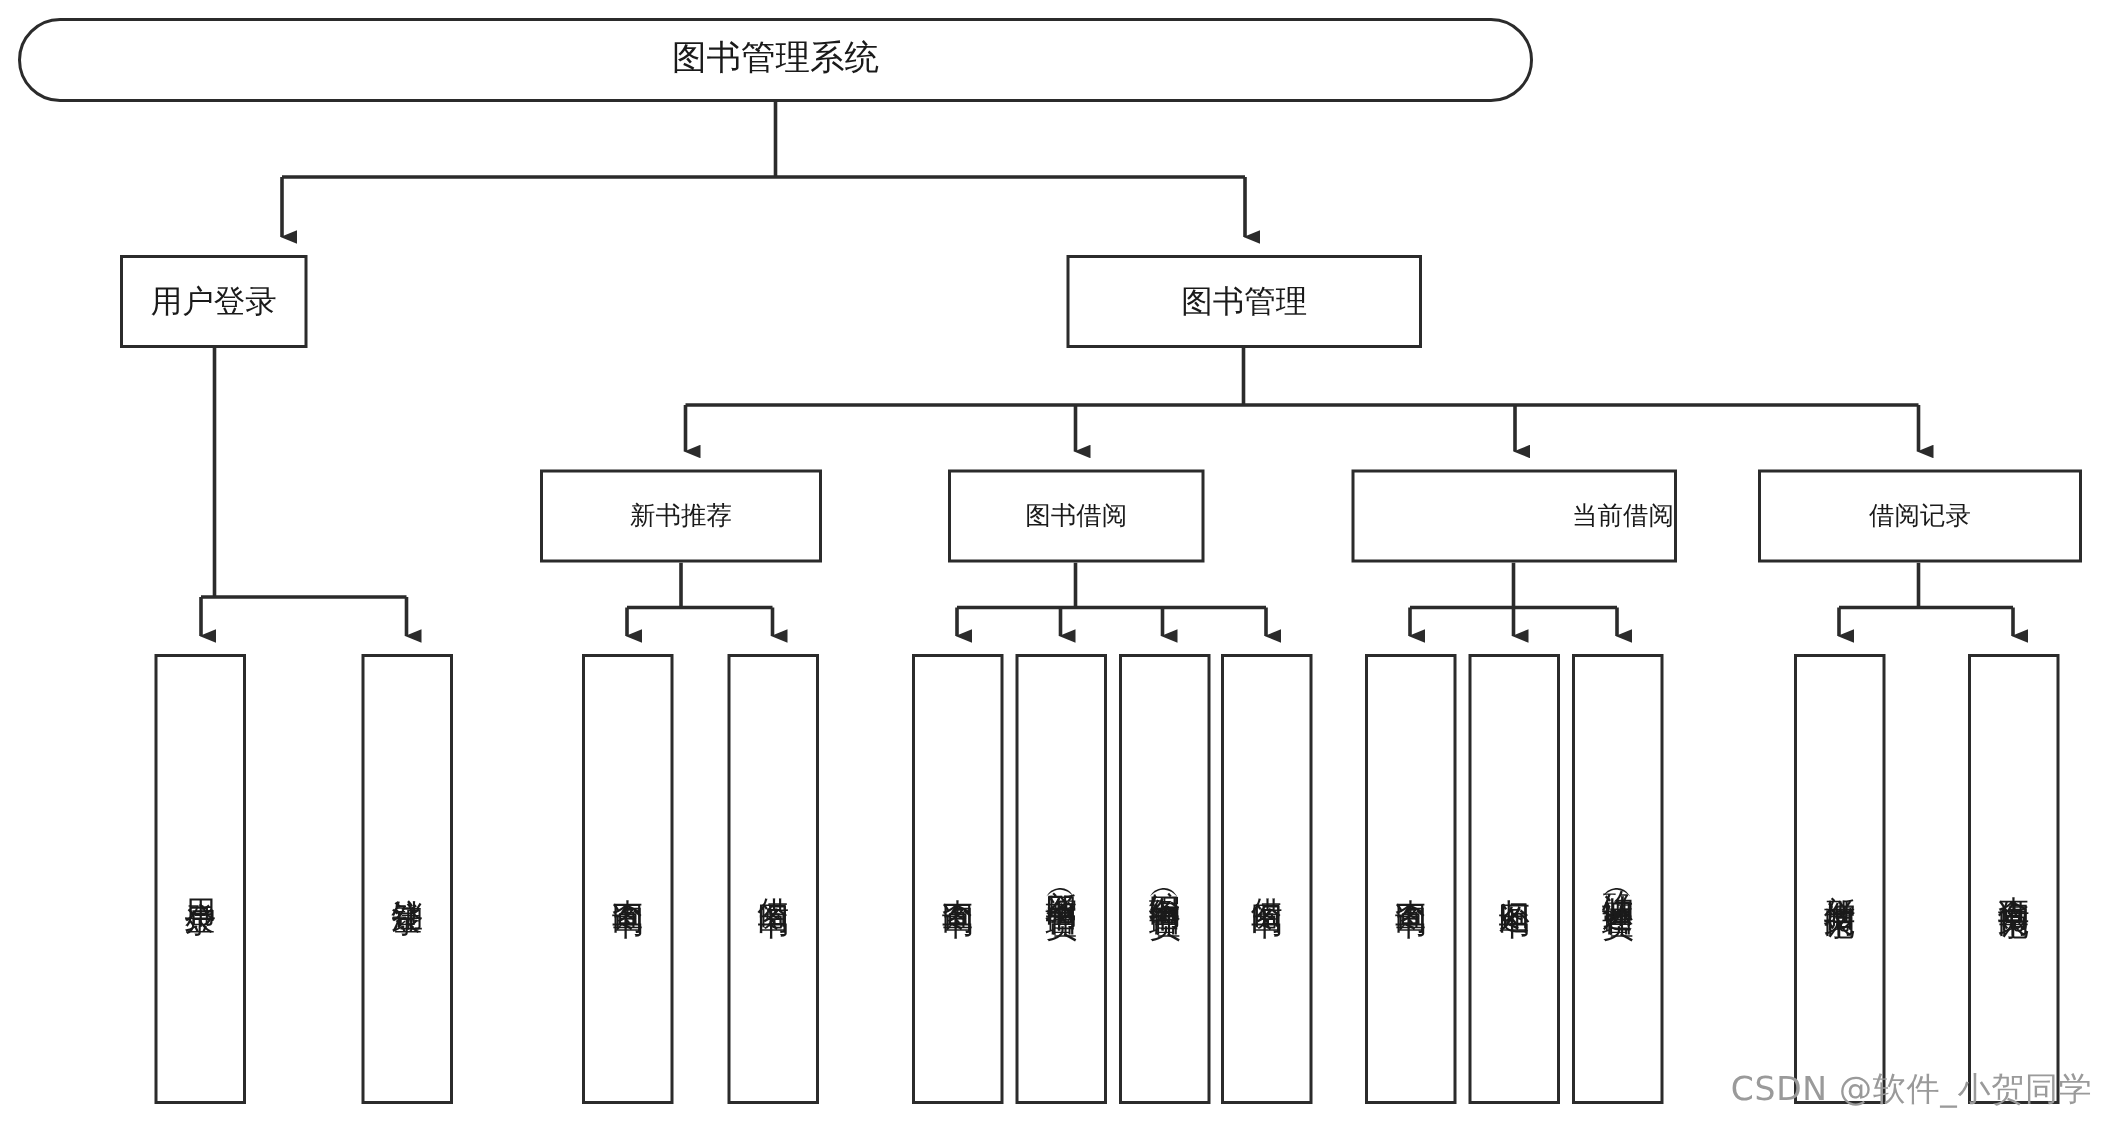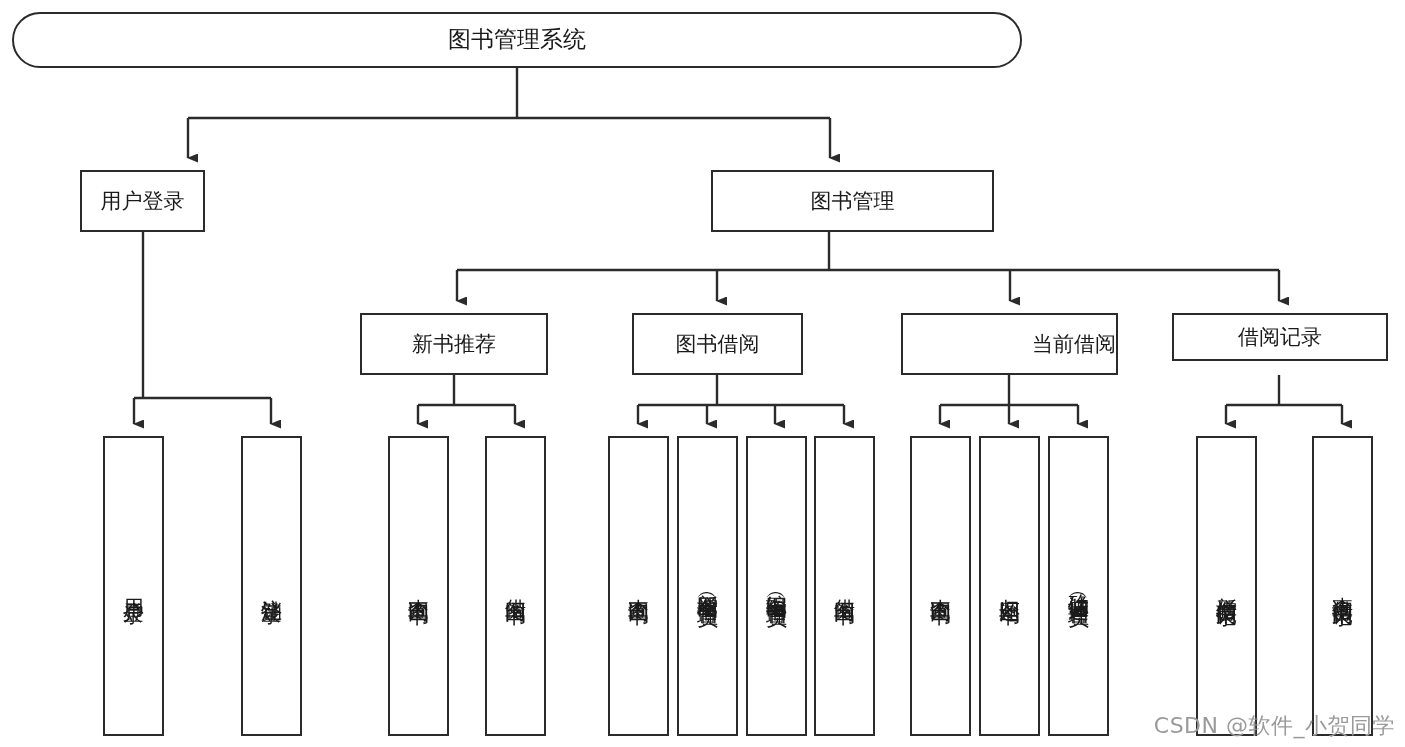--- a/index.html
+++ b/index.html
@@ -37,21 +37,21 @@
     line-height: 1.18;
   }
   .node.root {
     font-size: 23px;
     border-radius: 28px;
   }
   .node.lvl2 {
     font-size: 21px;
   }
   .node.lvl3 {
-    font-size: 21px;
+    font-size: 17px;
   }
   .node.leaf {
     font-size: 21px;
   }
   .node .lbl {
     display: block;
     text-align: center;
     white-space: pre-line;
   }
   .node.leaf .lbl {
@@ -126,34 +126,34 @@
     </g>
   </svg>
 
   <div class="node root" style="left:12px; top:12px; width:1010px; height:56px;">
     <span class="lbl">图书管理系统</span>
   </div>
 
   <div class="node lvl2" style="left:80px; top:170px; width:125px; height:62px;">
     <span class="lbl">用户登录</span>
   </div>
-  <div class="node lvl2" style="left:711px; top:170px; width:283px; height:62px;">
+  <div class="node lvl2" style="left:711px; top:170px; width:237px; height:62px;">
     <span class="lbl">图书管理</span>
   </div>
 
   <div class="node lvl3" style="left:360px; top:313px; width:188px; height:62px;">
     <span class="lbl">新书推荐</span>
   </div>
   <div class="node lvl3" style="left:632px; top:313px; width:171px; height:62px;">
     <span class="lbl">图书借阅</span>
   </div>
   <div class="node lvl3" style="left:901px; top:313px; width:217px; height:62px;justify-content:flex-end;">
     <span class="lbl">当前借阅</span>
   </div>
-  <div class="node lvl3" style="left:1172px; top:313px; width:216px; height:48px;">
+  <div class="node lvl3" style="left:1172px; top:313px; width:216px; height:62px;">
     <span class="lbl">借阅记录</span>
   </div>
 
   <div class="node leaf" style="left:103px; top:436px; width:61px; height:300px;">
     <span class="lbl">用户登录</span>
   </div>
   <div class="node leaf" style="left:241px; top:436px; width:61px; height:300px;">
     <span class="lbl">注销登录</span>
   </div>
 

